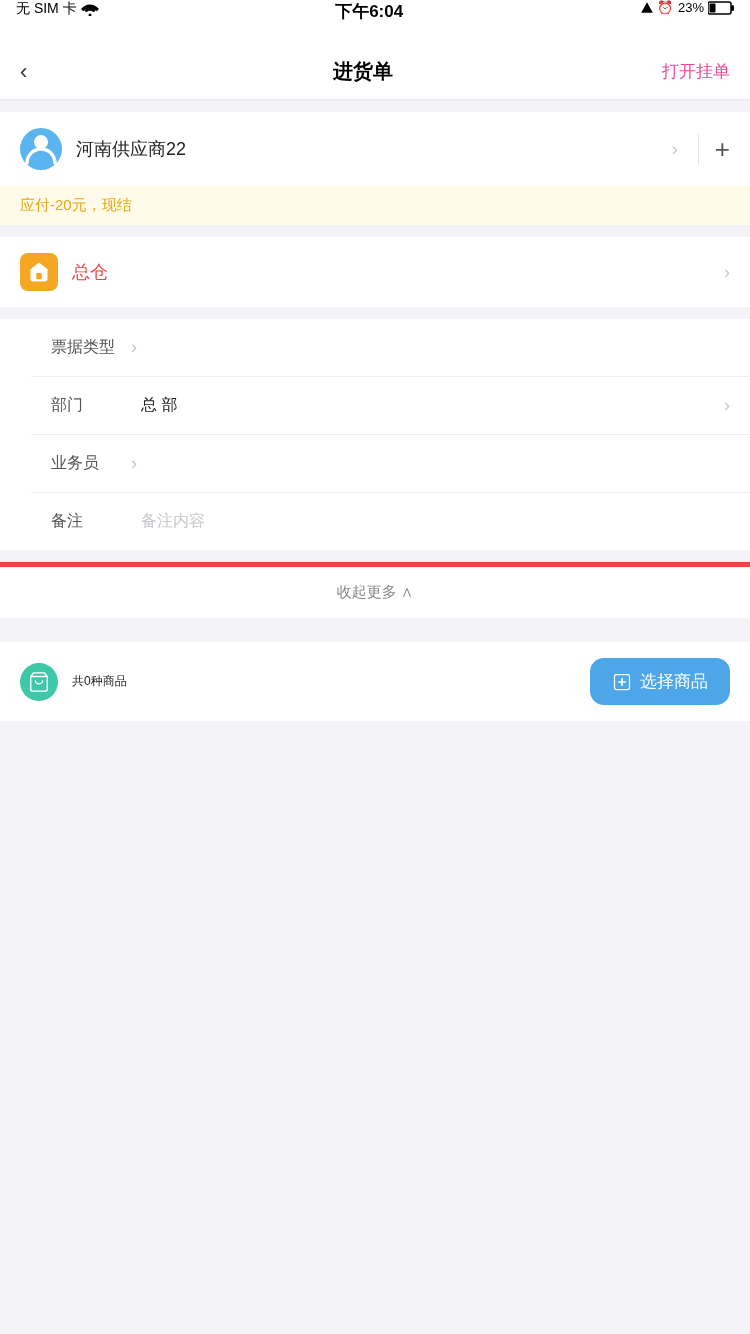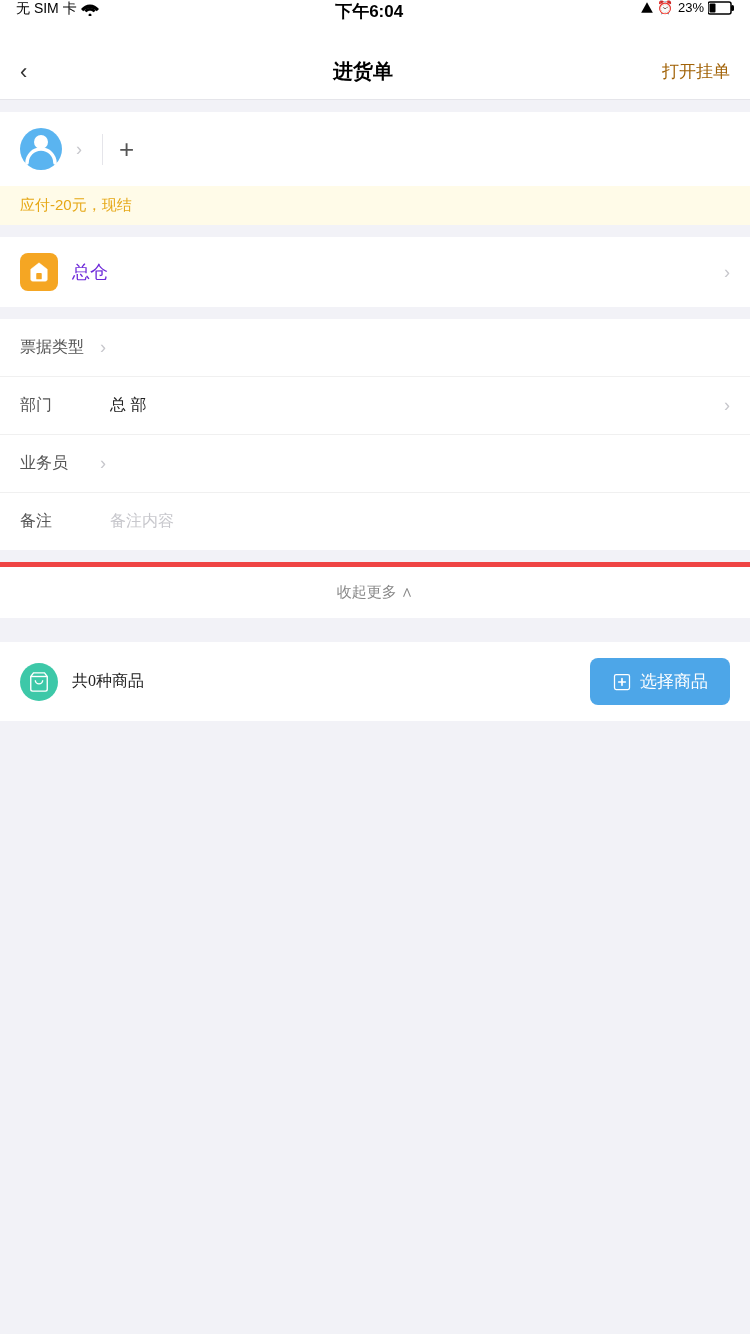--- a/index.html
+++ b/index.html
@@ -43,21 +43,21 @@
       cursor: pointer;
       width: 44px;
     }
     .nav-title {
       font-size: 20px;
       font-weight: 600;
       color: #000;
     }
     .nav-action {
       font-size: 17px;
-      color: #a16207;
+      color: #ec4899;
       cursor: pointer;
     }
 
     
     .card {
       background: #fff;
       margin-bottom: 0;
     }
 
     
@@ -127,27 +127,28 @@
       display: flex;
       align-items: center;
       justify-content: center;
       margin-right: 14px;
       flex-shrink: 0;
     }
     .warehouse-icon svg { width: 22px; height: 22px; fill: #fff; }
     .warehouse-name {
       flex: 1;
       font-size: 18px;
-      color: #6d28d9;
+      color: #ef4444;
     }
 
     
     .form-section {
       background: #fff;
       margin-top: 12px;
+      padding-left: 31px;
     }
     .form-row {
       display: flex;
       align-items: center;
       padding: 18px 20px;
       border-bottom: 1px solid #f0f0f0;
       background: #fff;
     }
     .form-row:last-child {
       border-bottom: none;
@@ -201,29 +202,28 @@
       background: #3dc8a8;
       display: flex;
       align-items: center;
       justify-content: center;
       margin-right: 14px;
       flex-shrink: 0;
     }
     .product-cart-icon svg { width: 22px; height: 22px; fill: #fff; }
     .product-count {
       flex: 1;
-      font-size: 16px;
+      font-size: 12px;
       color: #222;
-      font-family: Liberation Serif, serif;
     }
     .select-btn {
       background: #4da6e8;
       color: #fff;
       border: none;
-      border-radius: 8px;
+      border-radius: 14px;
       padding: 12px 22px;
       font-size: 17px;
       display: flex;
       align-items: center;
       gap: 8px;
       cursor: pointer;
     }
     .select-btn svg { width: 20px; height: 20px; fill: #fff; }
 
     
@@ -268,20 +268,21 @@
 <div class="sep"></div>
 
 <div class="card">
   <div class="supplier-row">
     <div class="supplier-avatar">
       <svg viewBox="0 0 24 24" fill="none" xmlns="http://www.w3.org/2000/svg">
         <circle cx="12" cy="8" r="4" fill="#fff"></circle>
         <path d="M4 20c0-4.4 3.6-8 8-8s8 3.6 8 8" stroke="#fff" stroke-width="2" fill="none" stroke-linecap="round"></path>
       </svg>
     </div>
+    <div class="supplier-name">河南供应商22</div>
     <div class="chevron">›</div>
     <div class="supplier-add-btn">+</div>
   </div>
 
   <div class="notice-banner">
     <span>应付-20元，现结</span>
   </div>
 </div>
 
 <div class="sep"></div>

